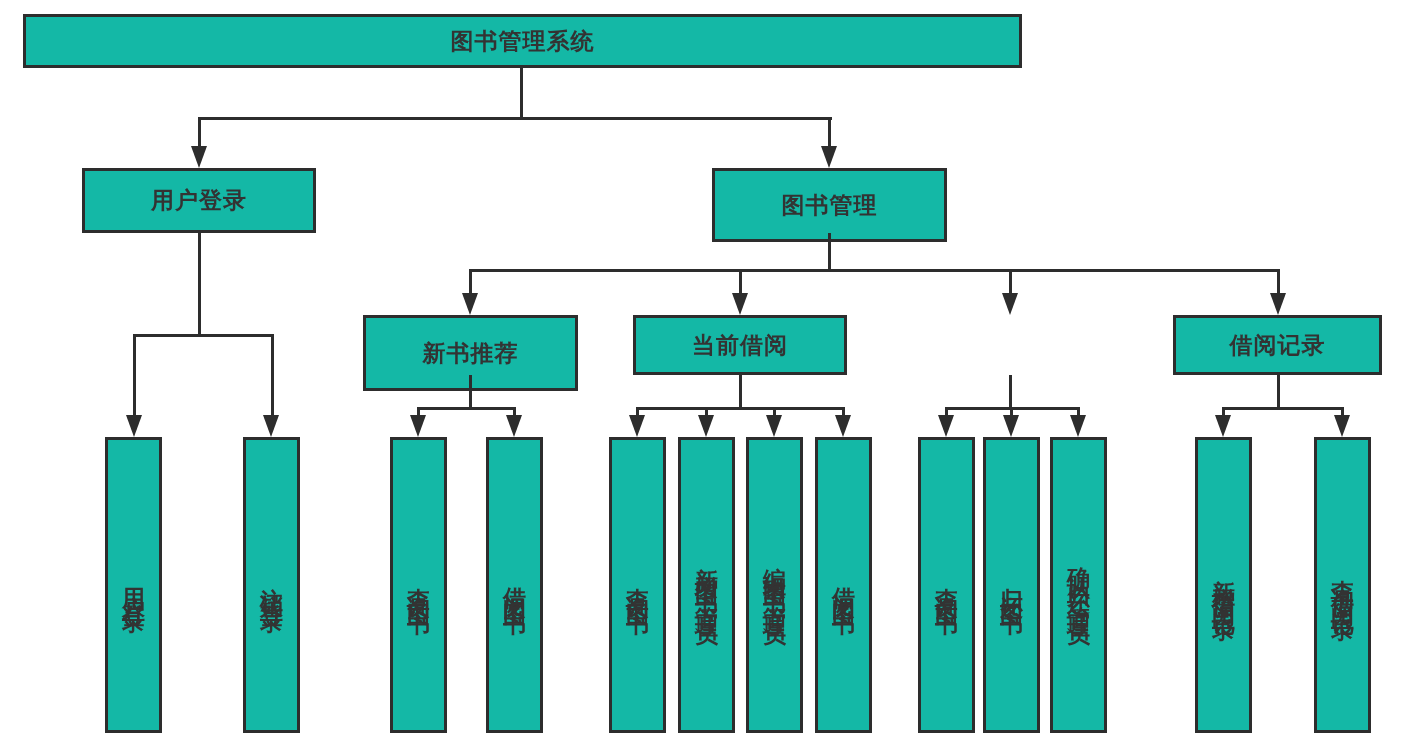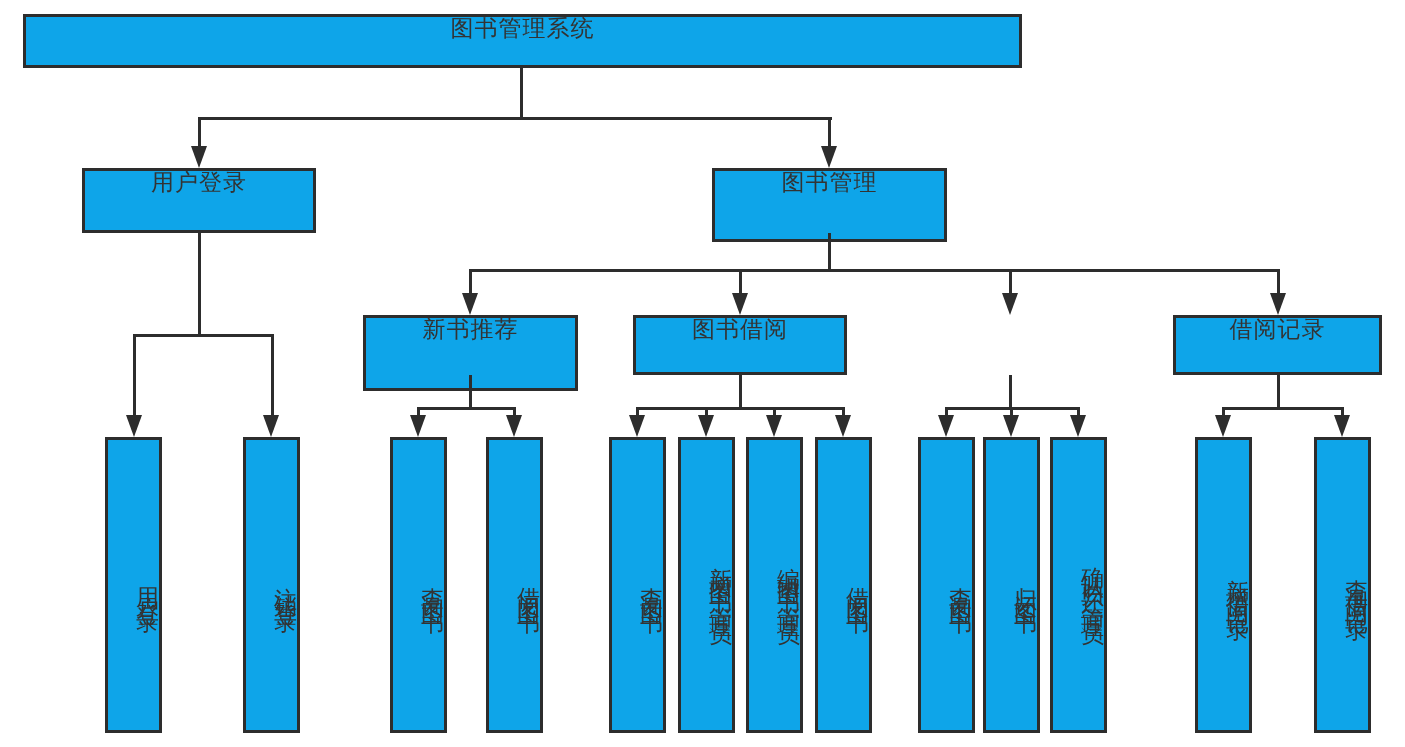--- a/index.html
+++ b/index.html
@@ -12,28 +12,29 @@
     position:relative;
     width:1405px;height:747px;
     background:#ffffff;
     overflow:hidden;
     font-family:"Liberation Sans","DejaVu Sans",sans-serif;
   }
   .box{
     position:absolute;
     box-sizing:border-box;
     border:3px solid var(--stroke);
-    background:#0ea5e9;
+    background:#14b8a6;
     display:flex;
-    align-items:flex-start;
+    align-items:center;
     justify-content:center;
     font-size:23px;
     letter-spacing:1px;
     color:var(--text);
     line-height:1;
+    font-weight:bold;
   }
   .vbox{
     writing-mode:vertical-rl;
     text-orientation:mixed;
     letter-spacing:8px;
     white-space:nowrap;
     overflow:hidden;
     font-size:23px;
   }
   .vl,.hl{position:absolute;background:var(--stroke);}
@@ -94,21 +95,21 @@
   <div class="arr" style="left:732px;top:293px;"></div>
   <div class="vl" style="left:1009px;top:269px;height:26px;"></div>
   <div class="arr" style="left:1002px;top:293px;"></div>
   <div class="vl" style="left:1277px;top:269px;height:26px;"></div>
   <div class="arr" style="left:1270px;top:293px;"></div>
 
   <div class="box" style="left:363px;top:315px;width:215px;height:76px;">
     <span>新书推荐</span>
   </div>
   <div class="box" style="left:633px;top:315px;width:214px;height:60px;">
-    <span>图书借阅</span>
+    <span>当前借阅</span>
   </div>
   <div class="box" style="left:1173px;top:315px;width:209px;height:60px;">
     <span>借阅记录</span>
   </div>
 
   <div class="vl" style="left:469px;top:375px;height:35px;"></div>
   <div class="hl" style="left:417px;top:407px;width:99px;"></div>
   <div class="vl" style="left:417px;top:407px;height:10px;"></div>
   <div class="arr" style="left:410px;top:415px;"></div>
   <div class="vl" style="left:513px;top:407px;height:10px;"></div>

